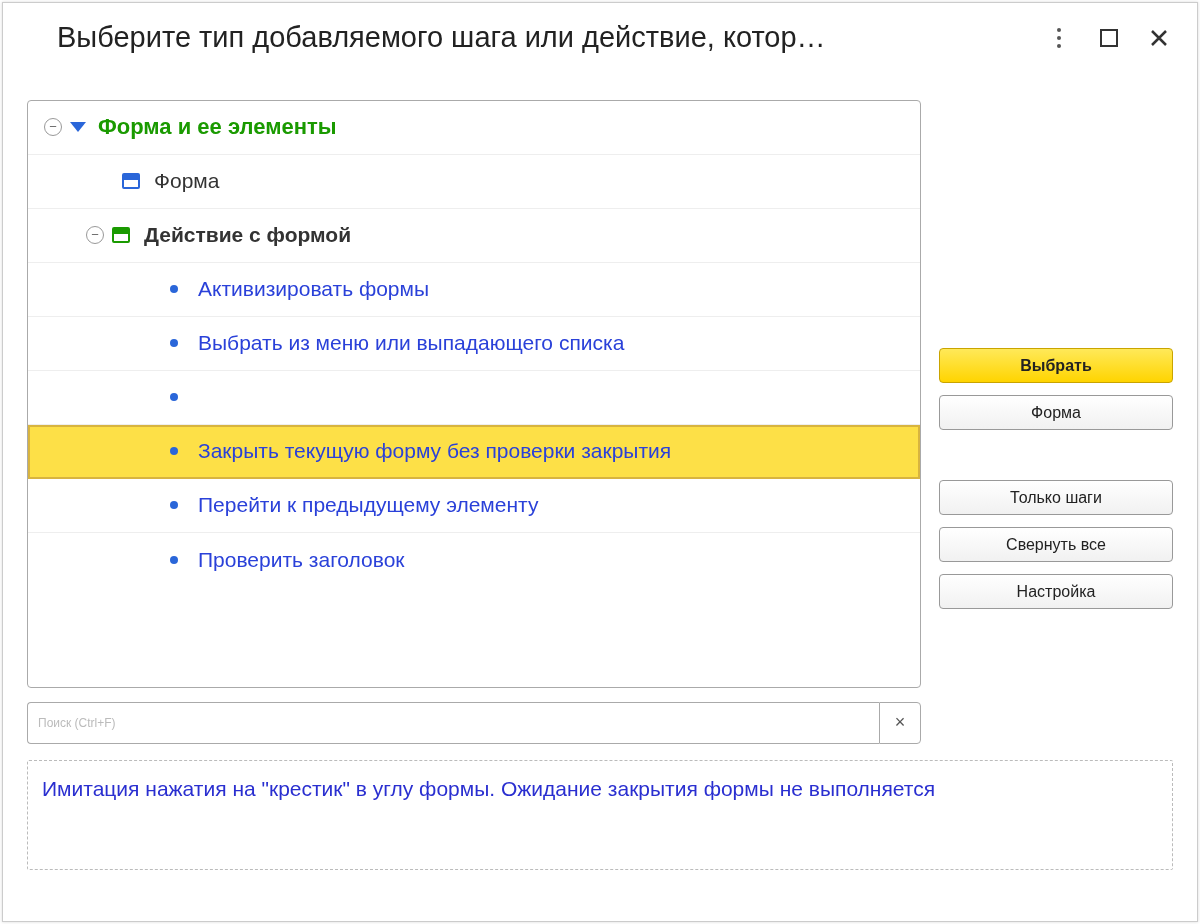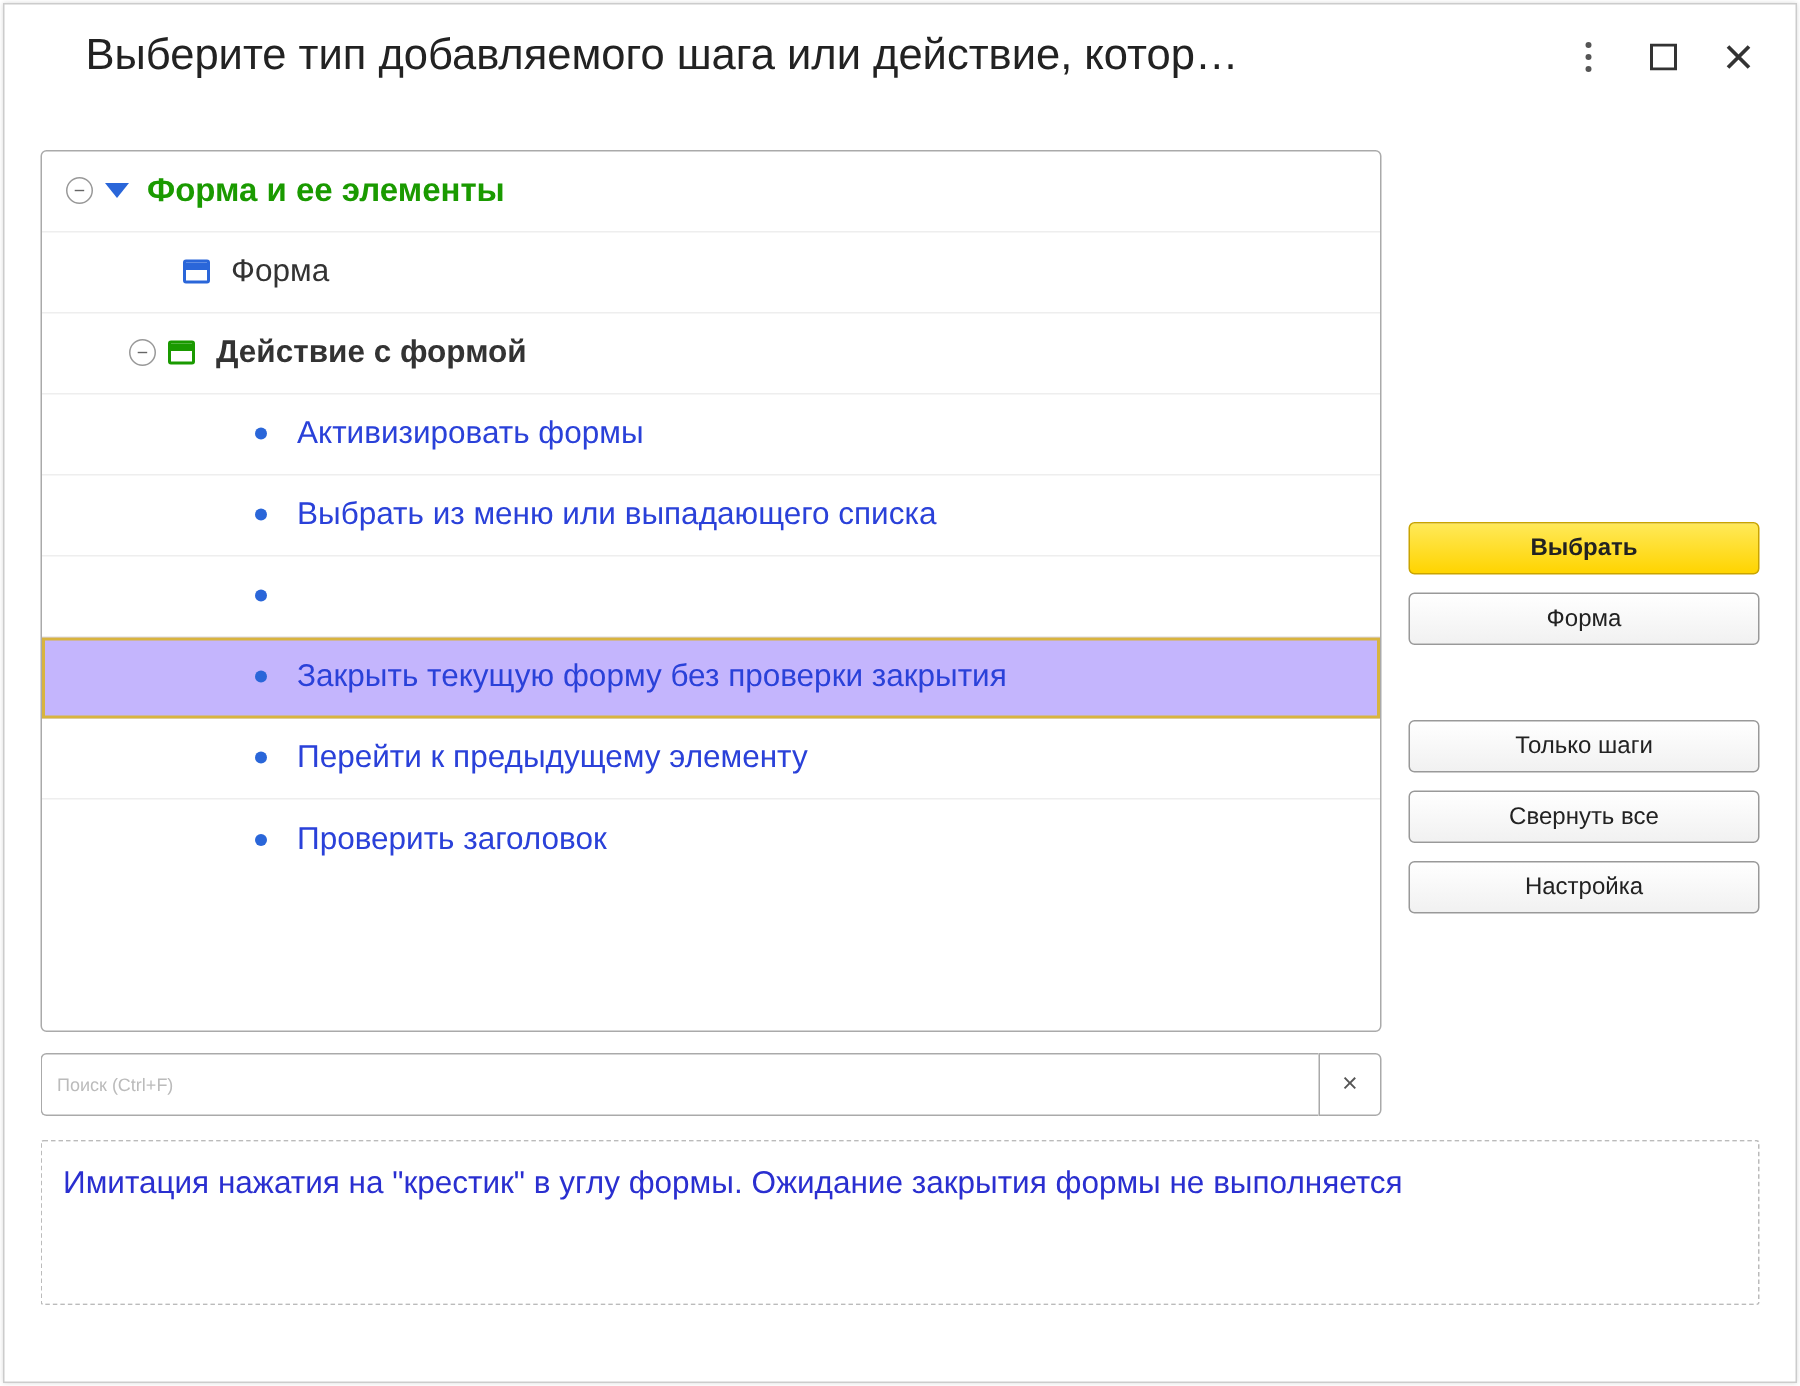--- a/index.html
+++ b/index.html
@@ -80,21 +80,21 @@
     padding: 0 8px;
     border-bottom: 1px solid #eee;
     white-space: nowrap;
     cursor: default;
   }
   .row:last-child { border-bottom: none; }
   .row.header .label { color: #1a9a00; font-weight: bold; font-size: 22px; }
   .row.form .label   { color: #333; font-size: 21px; }
   .row.group .label  { color: #333; font-size: 21px; font-weight: bold; }
   .row.action .label { color: #2a41d9; font-size: 21px; }
-  .row.selected      { background: #c4b5fd; }
+  .row.selected      { background: #fde047; }
   .row.selected.focused { outline: 2px solid #d8b43f; outline-offset: -2px; }
   .indent { display:inline-block; }
   .toggle {
     width: 18px; height: 18px;
     border: 1px solid #999;
     border-radius: 50%;
     display: inline-flex;
     align-items: center; justify-content: center;
     font-size: 13px;
     color: #666;

